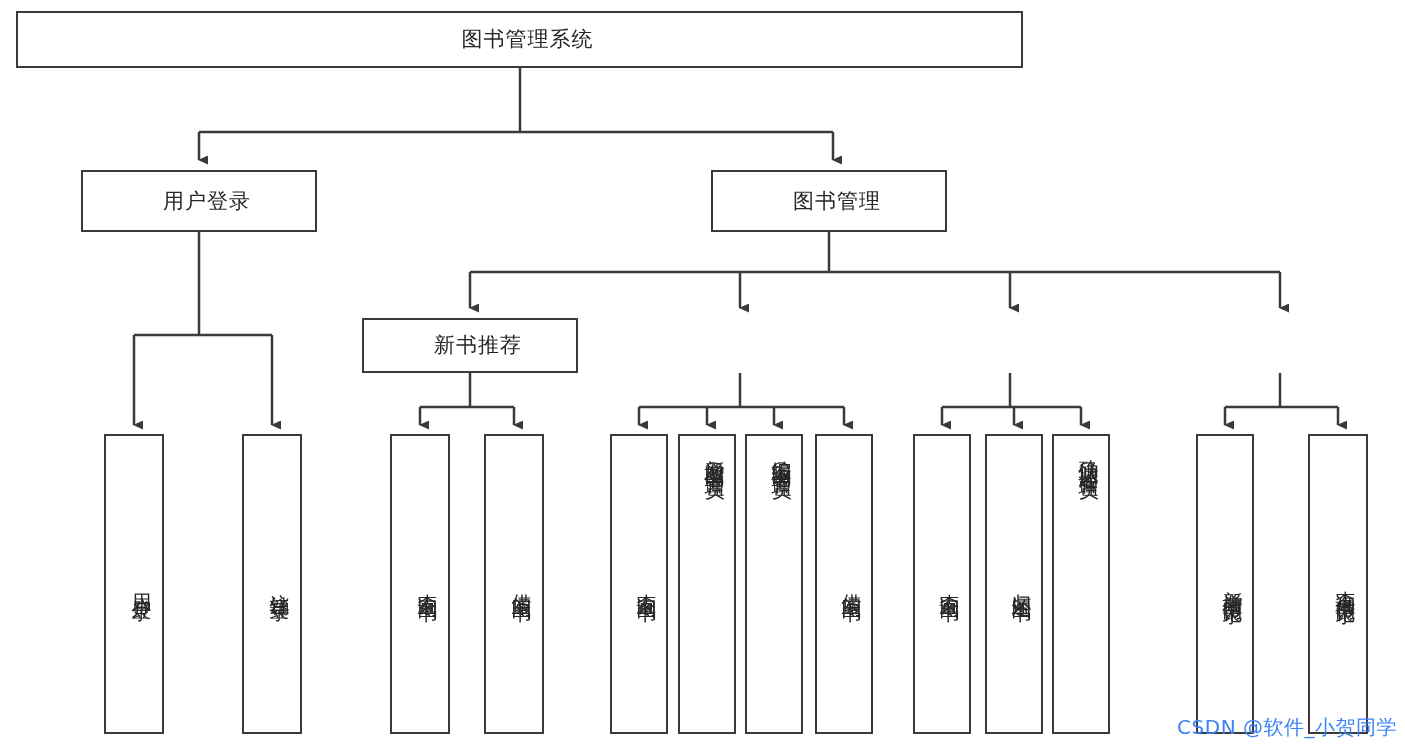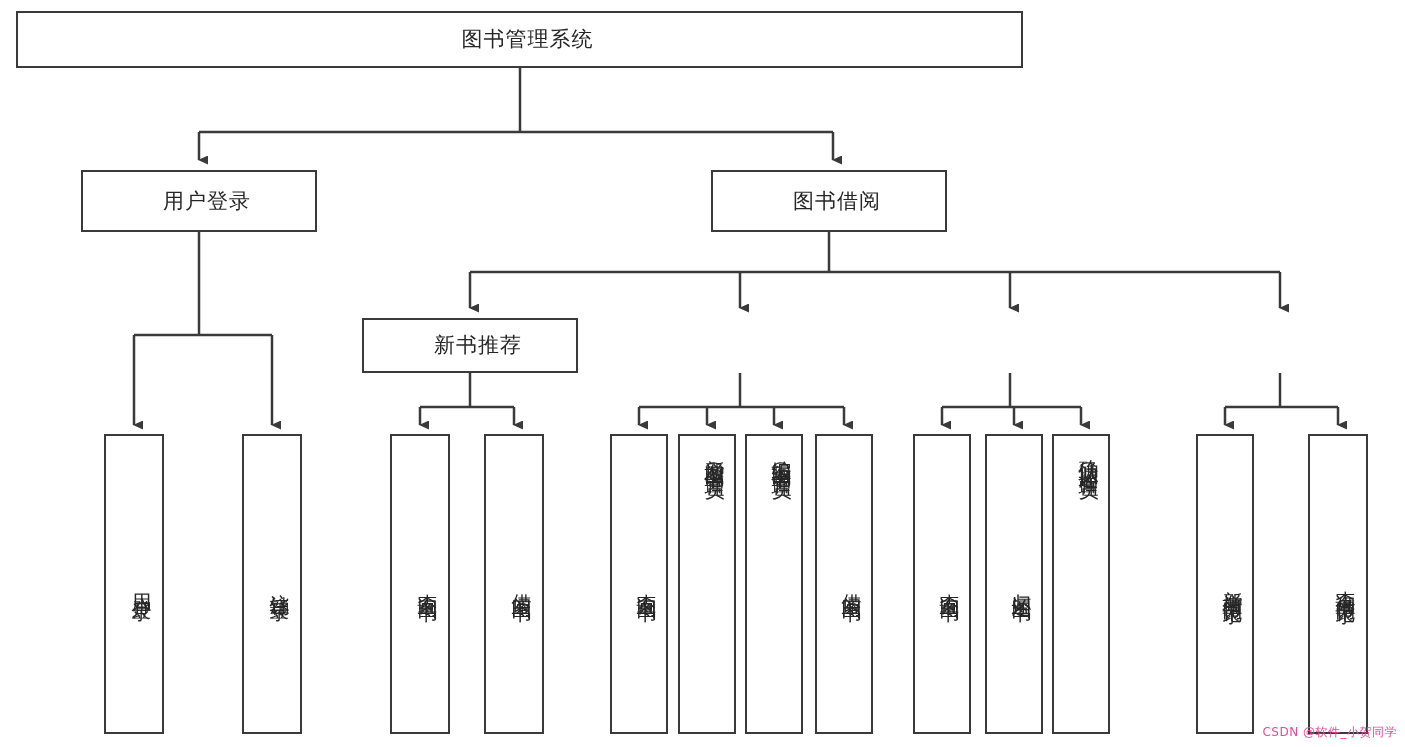--- a/index.html
+++ b/index.html
@@ -60,22 +60,22 @@
     white-space: nowrap;
   }
   .node.leaf.midpad {
     align-items: center;
     padding-top: 0;
   }
   #watermark {
     position: absolute;
     right: 8px;
     bottom: 6px;
-    font-size: 12px;
-    color: #ec4899;
+    font-size: 20px;
+    color: #3b82f6;
     letter-spacing: 0.5px;
     z-index: 5;
     white-space: nowrap;
   }
 </style>
 </head>
 <body>
 
 <div id="canvas">
 
@@ -130,21 +130,21 @@
   </svg>
 
   <div class="node" style="left:16px; top:11px; width:1007px; height:57px;">
     <span class="lbl">图书管理系统</span>
   </div>
 
   <div class="node" style="left:81px; top:170px; width:236px; height:62px;">
     <span class="lbl">用户登录</span>
   </div>
   <div class="node" style="left:711px; top:170px; width:236px; height:62px;">
-    <span class="lbl">图书借阅</span>
+    <span class="lbl">图书管理</span>
   </div>
 
   <div class="node" style="left:362px; top:318px; width:216px; height:55px;">
     <span class="lbl">新书推荐</span>
   </div>
 
   <div class="node leaf midpad" style="left:104px; top:434px; width:60px; height:300px;">
     <span class="lbl">用户登录</span>
   </div>
   <div class="node leaf midpad" style="left:242px; top:434px; width:60px; height:300px;">

